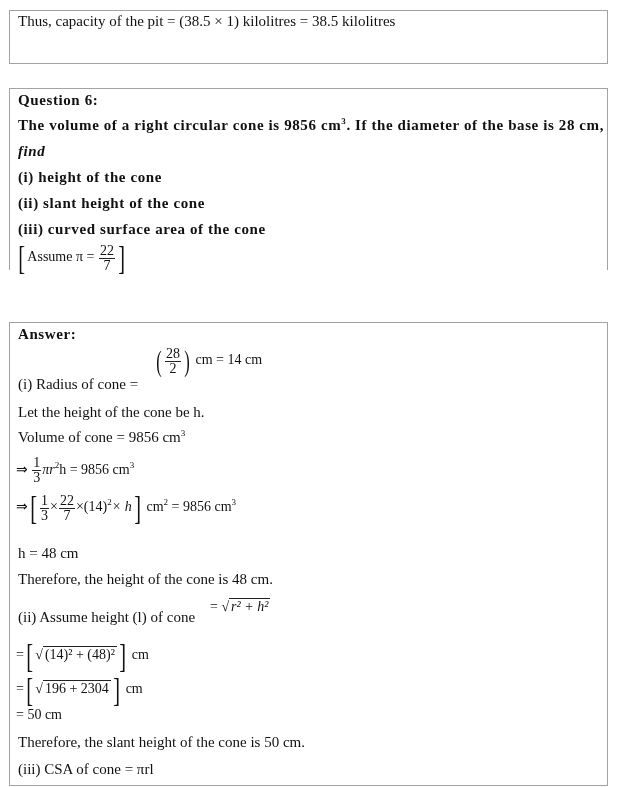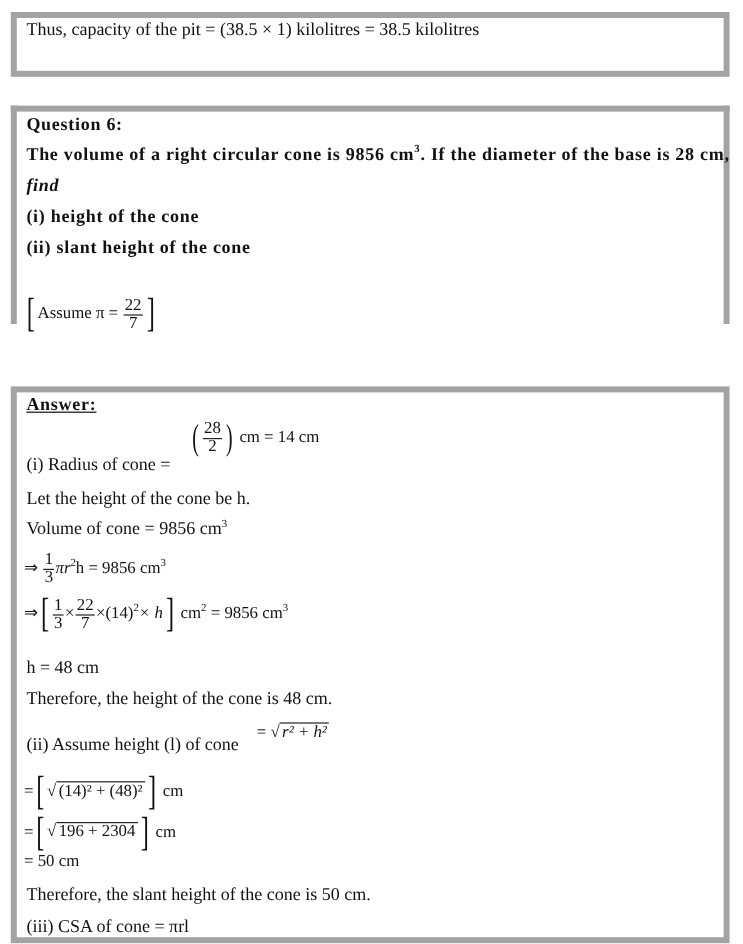--- a/index.html
+++ b/index.html
@@ -1,18 +1,18 @@
 <!DOCTYPE html>
 <html><head>
 <meta charset="utf-8">
 <style>
   html, body { margin: 0; padding: 0; background: #ffffff; }
   body { width: 619px; height: 787px; position: relative; overflow: hidden;
          font-family: "Liberation Serif", "DejaVu Serif", serif; color: #111; }
-  .box { position: absolute; left: 9px; width: 599px; border: 5px solid #a3a3a3; background:#fff; box-sizing: border-box; }
+  .box { position: absolute; left: 9px; width: 599px; border: 1px solid #a3a3a3; background:#fff; box-sizing: border-box; }
   .box1 { top: 10px; height: 54px; }
   .box2 { top: 88px; height: 182px; border-bottom: none; }
   .box3 { top: 322px; height: 464px; }
   .line { position: absolute; left: 8px; font-size: 15px; white-space: nowrap; line-height: 18px; }
   .bold { font-weight: bold; font-family: "Liberation Serif", serif; letter-spacing: 0.6px; }
   sup { font-size: 9px; vertical-align: 6px; line-height: 0; }
   .math { font-family: "Liberation Serif", serif; font-size: 14px; position:absolute; white-space:nowrap; }
   .frac { display:inline-block; vertical-align: middle; text-align:center; line-height: 14px; margin: 0 1px; }
   .frac .num { display:block; border-bottom:1px solid #222; padding: 0 1px; }
   .frac .den { display:block; }
@@ -27,28 +27,29 @@
 <div class="box box1">
   <div class="line" style="top:1px;">Thus, capacity of the pit = (38.5 × 1) kilolitres = 38.5 kilolitres</div>
 </div>
 
 <div class="box box2">
   <div class="line bold" style="top:2px;">Question 6:</div>
   <div class="line bold" style="top:27px;"><span>The volume of a right circular cone is 9856 cm</span><sup>3</sup><span>. If the diameter of the base is 28 cm,</span></div>
   <div class="line bold" style="top:53px;font-style:italic;">find</div>
   <div class="line bold" style="top:79px;">(i) height of the cone</div>
   <div class="line bold" style="top:105px;">(ii) slant height of the cone</div>
+  <div class="line bold" style="top:131px;">(iii) curved surface area of the cone</div>
   <div class="math" style="left:6px; top:152px;">
     <span class="brkt">[</span><span>Assume π =</span>
     <span class="frac"><span class="num">22</span><span class="den">7</span></span><span class="brkt">]</span>
   </div>
 </div>
 
 <div class="box box3">
-  <div class="line bold" style="top:2px;text-decoration:underline;">Answer:</div>
+  <div class="line bold" style="top:2px;">Answer:</div>
 
   <div class="line" style="top:52px;">(i) Radius of cone =</div>
   <div class="math" style="left:144px; top:23px;">
     <span class="paren">(</span><span class="frac"><span class="num" style="border:none;">28</span><span style="display:block;border-top:1px solid #222;">2</span></span><span class="paren">)</span>
     <span>cm = 14 cm</span>
   </div>
 
   <div class="line" style="top:80px;">Let the height of the cone be h.</div>
   <div class="line" style="top:105px;"><span>Volume of cone = 9856 cm</span><sup>3</sup></div>
 

